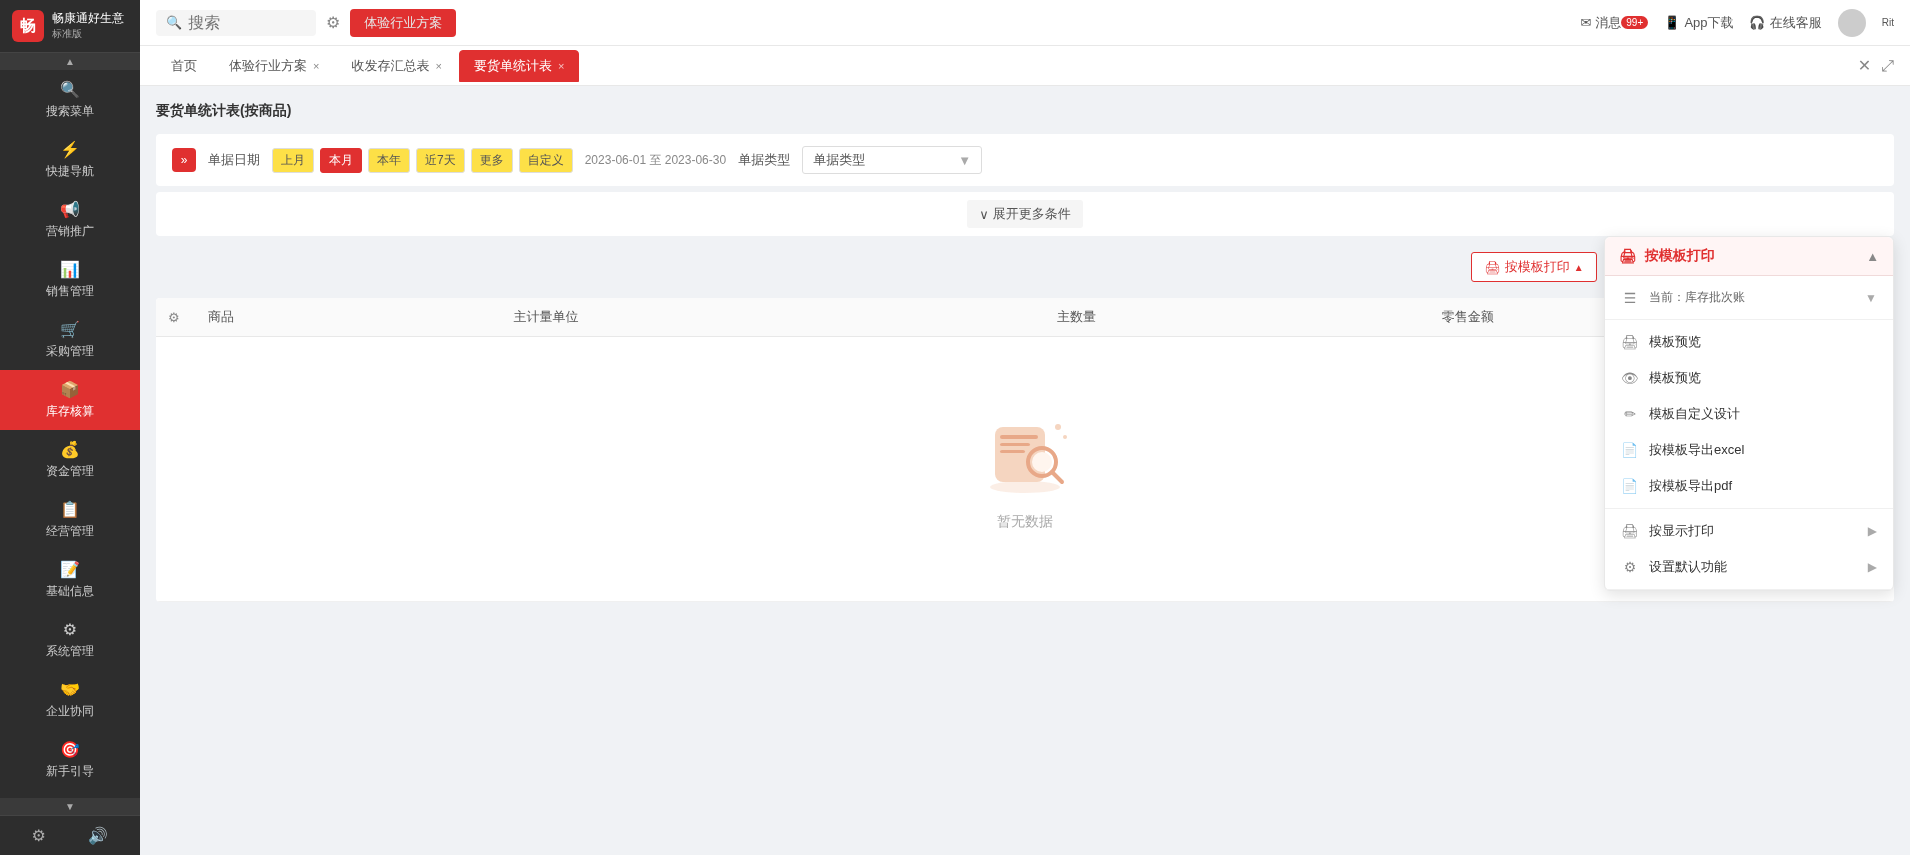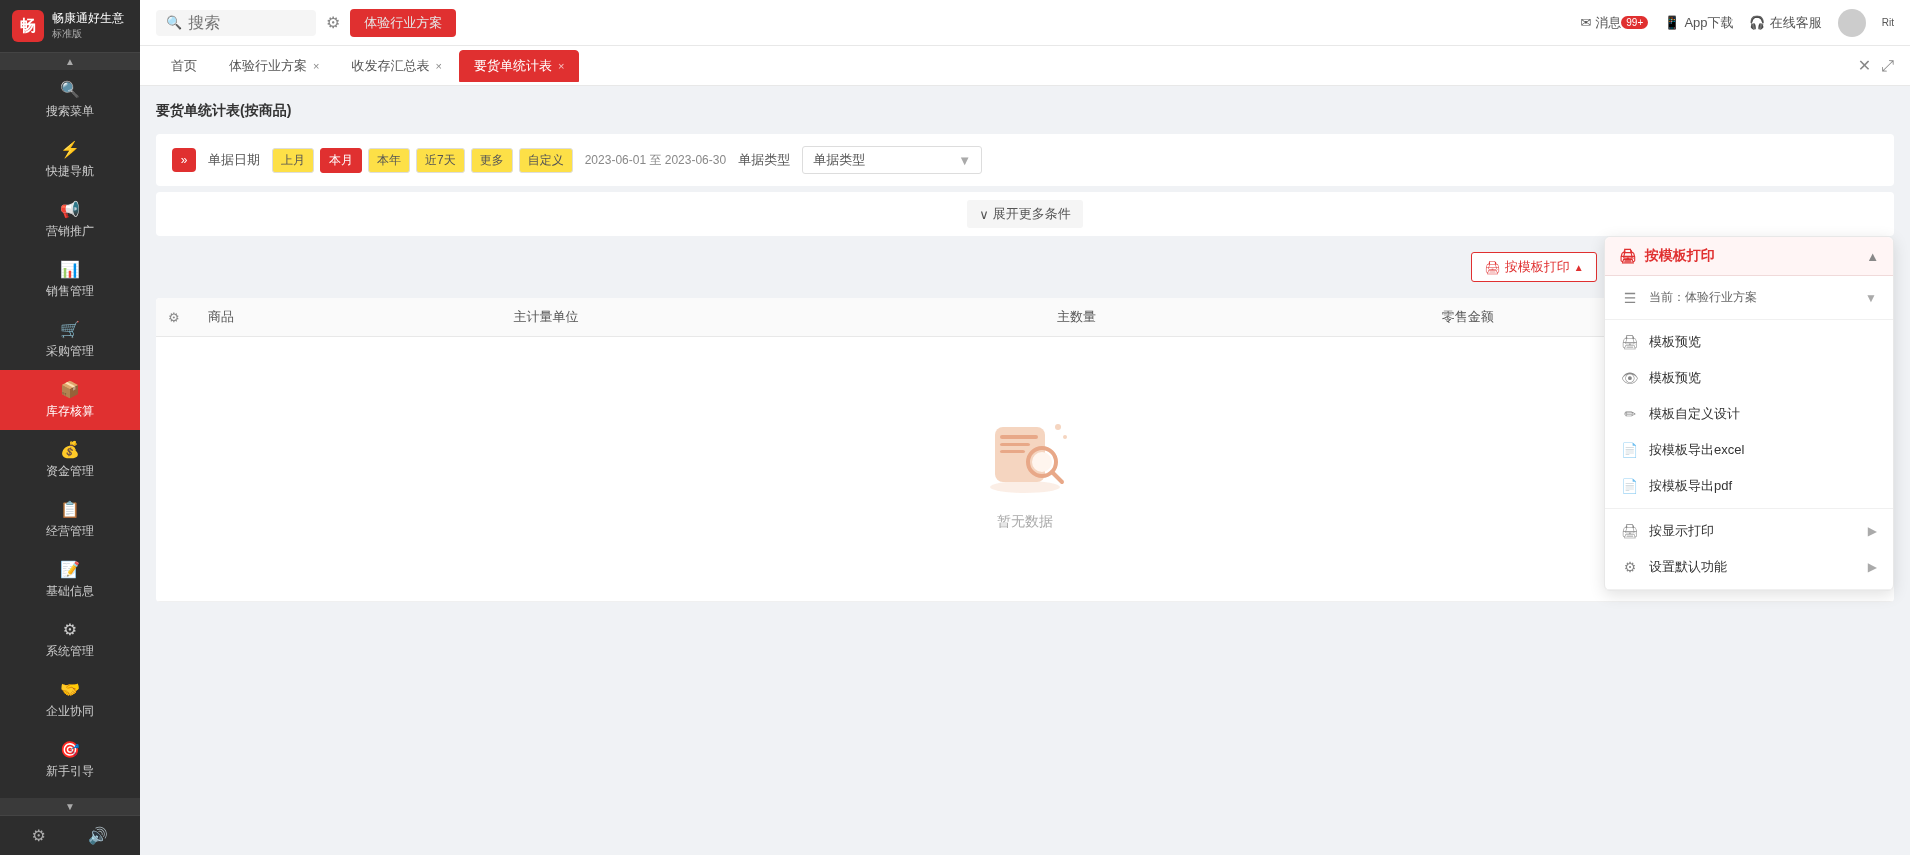--- a/index.html
+++ b/index.html
@@ -536,21 +536,21 @@
           <span>按模板打印</span>
         </div>
         <div class="dropdown-header-right">
           <span>▲</span>
         </div>
       </div>
 
       <div class="dropdown-section">
         <div class="dropdown-item current">
           <span class="dropdown-item-icon">☰</span>
-          <span class="dropdown-item-label">当前：体验行业方案</span>
+          <span class="dropdown-item-label">当前：库存批次账</span>
           <span class="dropdown-item-arrow">▼</span>
         </div>
       </div>
 
       <div class="dropdown-section">
         <div class="dropdown-item">
           <span class="dropdown-item-icon">🖨</span>
           <span class="dropdown-item-label">模板预览</span>
         </div>
         <div class="dropdown-item">

